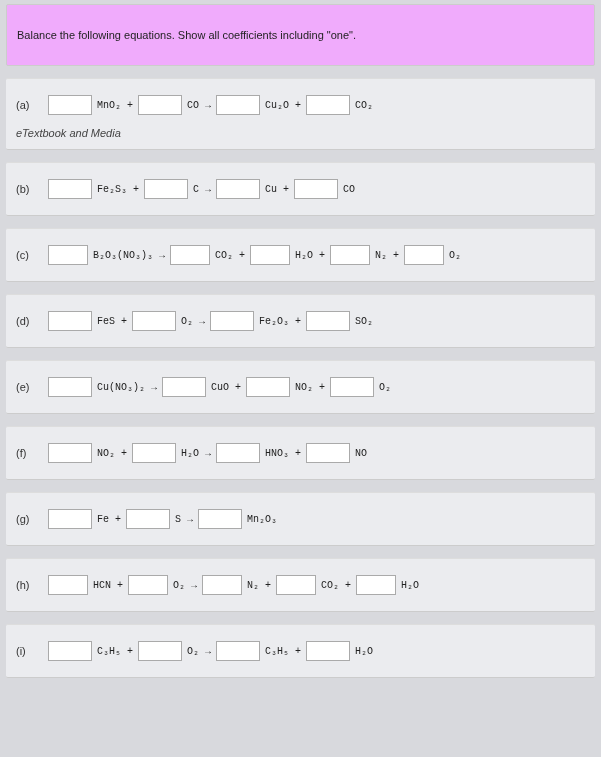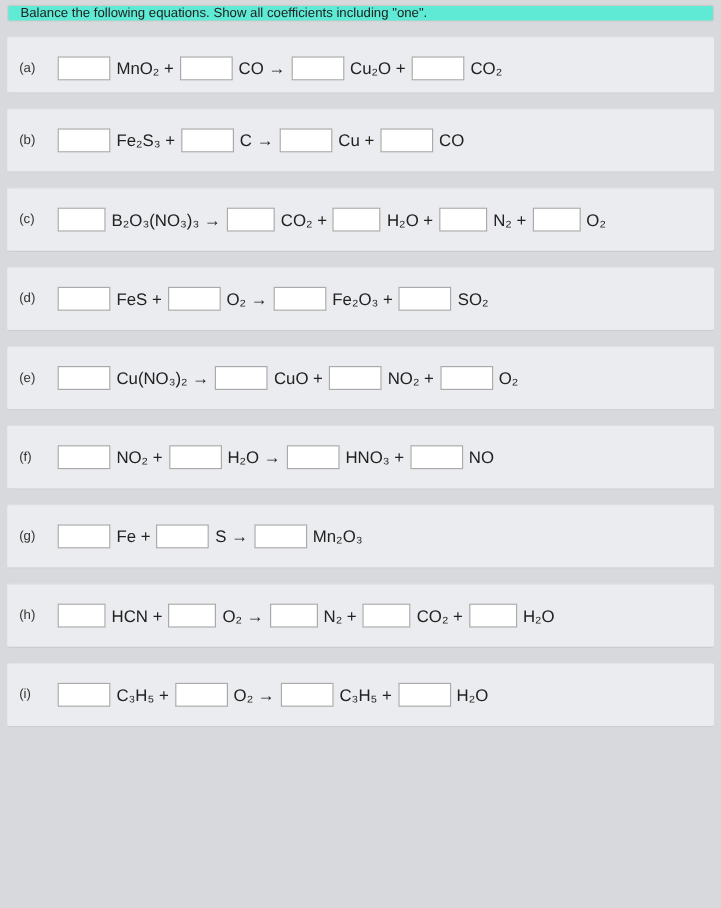--- a/index.html
+++ b/index.html
@@ -4,23 +4,23 @@
   <style>
     * { box-sizing: border-box; margin: 0; padding: 0; }
     body {
       font-family: Arial, sans-serif;
       background: #d8d9dd;
       width: 601px;
       font-size: 11px;
       color: #333;
     }
     .header {
-      background: #5eead4;
+      background: #f0abfc;
       border: 1px solid #ccc;
-      padding: 0 10px;
+      padding: 24px 10px;
       margin: 4px 6px 12px 6px;
       border-radius: 2px;
     }
     .header-text { font-size: 11px; color: #222; }
     .panel {
       background: #ebecef;
       margin: 0 6px 12px 6px;
       padding: 16px 10px;
       border-top: 1px solid #ddd;
       border-bottom: 1px solid #ccc;
@@ -42,24 +42,25 @@
     .coef {
       width: 44px;
       height: 20px;
       border: 1px solid #aaa;
       background: #fff;
       font-size: 10px;
       padding: 0 2px;
     }
     .coef.small { width: 40px; }
     .term {
-      font-size: 14px;
+      font-size: 10px;
       color: #222;
       padding: 0 3px;
       white-space: nowrap;
+      font-family: Liberation Mono, monospace;
     }
     .link-row {
       margin-top: 12px;
       font-size: 11px;
     }
     .link {
       color: #444;
       text-decoration: none;
       font-style: italic;
     }
@@ -76,20 +77,23 @@
     <span class="label">(a)</span>
     <input class="coef" style="">
     <span class="term">MnO₂ +</span>
     <input class="coef" style="">
     <span class="term">CO →</span>
     <input class="coef" style="">
     <span class="term">Cu₂O +</span>
     <input class="coef" style="">
     <span class="term">CO₂</span>
   </div>
+  <div class="link-row">
+    <a href="#" class="link">eTextbook and Media</a>
+  </div>
 </div>
 
 <div class="panel">
   <div class="row">
     <span class="label">(b)</span>
     <input class="coef" style="">
     <span class="term">Fe₂S₃ +</span>
     <input class="coef" style="">
     <span class="term">C →</span>
     <input class="coef" style="">

